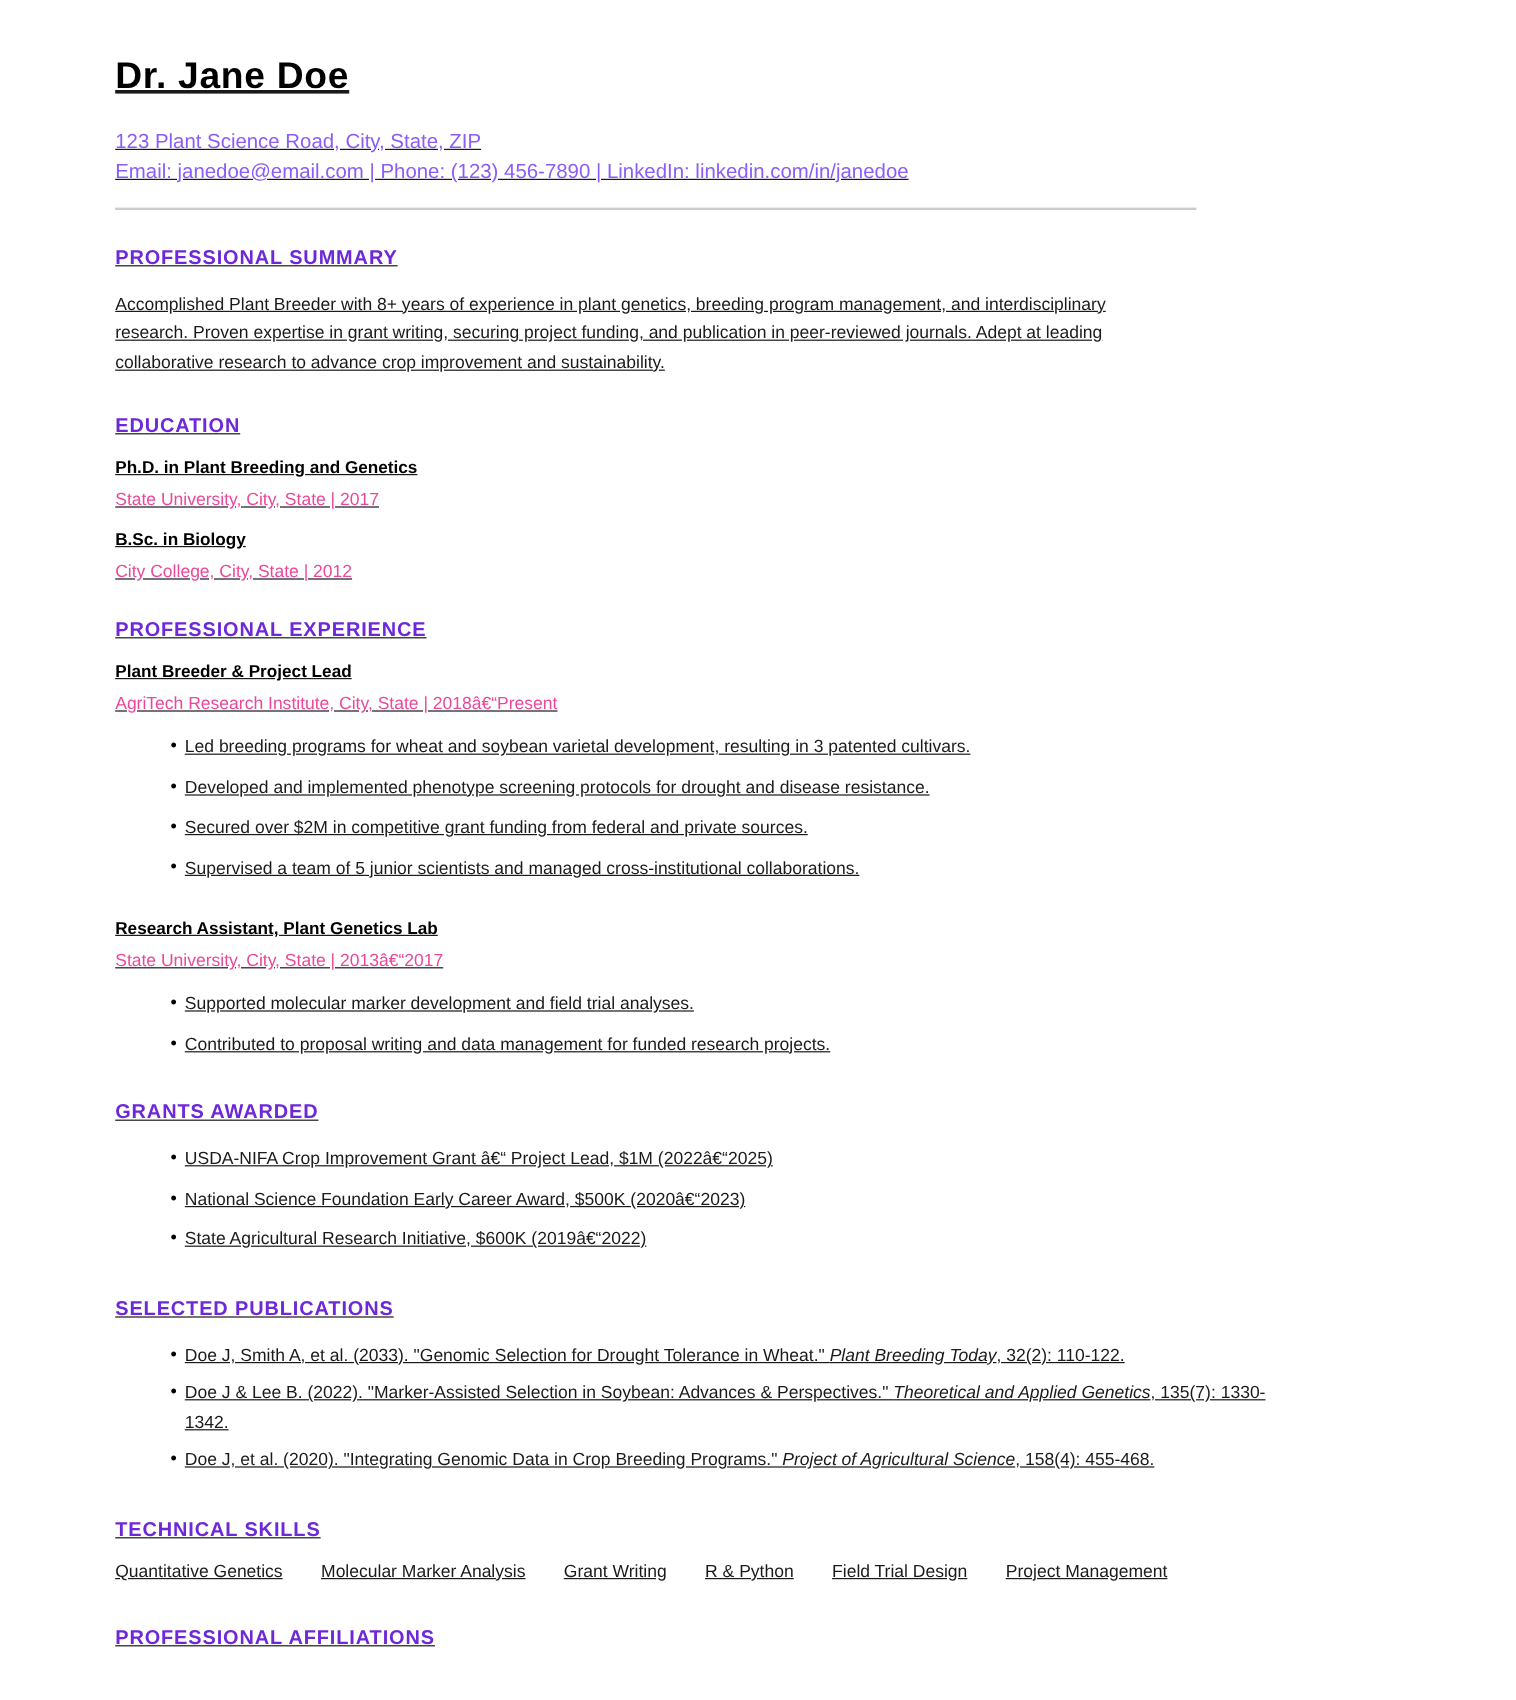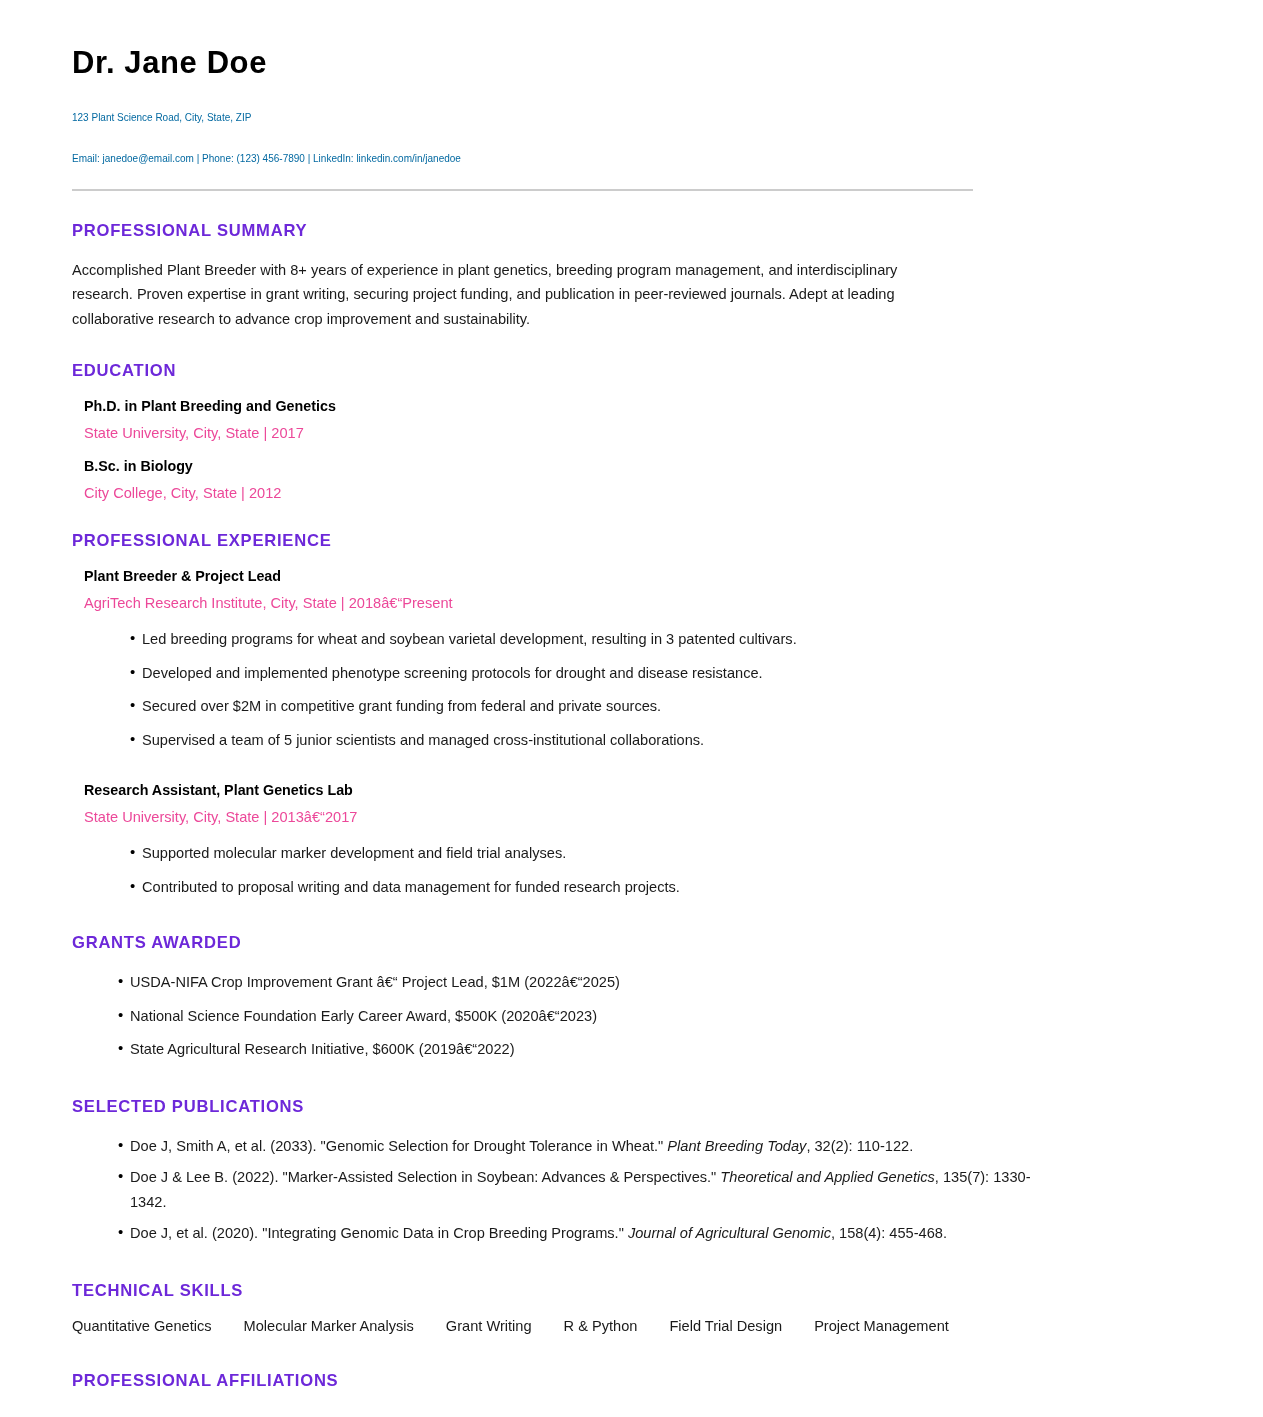--- a/index.html
+++ b/index.html
@@ -12,37 +12,37 @@
     height: 1417px;
     font-family: "Liberation Sans", sans-serif;
     color: #1a1a1a;
     overflow: hidden;
   }
   .page {
     position: relative;
     width: 1263px;
     height: 1417px;
     box-sizing: border-box;
-    padding: 44px 180px 0 72px;
+    padding: 44px 180px 0 96px;
+    text-decoration: underline;
   }
 
   
   .name {
     font-size: 31px;
     font-weight: bold;
     letter-spacing: 0.6px;
     line-height: 1.25;
     margin: 0 0 22px 0;
     color: #000000;
   }
   .contact-line {
-    font-size: 10px;
+    font-size: 17px;
     line-height: 25px;
-    color: #0369a1;
-    margin-top: 16px;
+    color: #8b5cf6;
   }
   .rule {
     border: none;
     border-top: 2px solid #cccccc;
     margin: 18px 0 0 0;
     width: 901px;
   }
 
   
   .section {
@@ -56,21 +56,21 @@
     margin: 0 0 17px 0;
   }
   .para {
     font-size: 14.6px;
     line-height: 24.5px;
     margin: 0;
     max-width: 860px;
   }
 
   
-  .entry { margin-bottom: 14px; margin-left: 12px; }
+  .entry { margin-bottom: 14px; }
   .entry:last-child { margin-bottom: 0; }
   .entry-title {
     font-size: 14.3px;
     font-weight: bold;
     color: #000000;
     margin: 0 0 11px 0;
   }
   .entry-meta {
     font-size: 14.6px;
     margin: 0;
@@ -188,21 +188,21 @@
       <li>National Science Foundation Early Career Award, $500K (2020â€“2023)</li>
       <li>State Agricultural Research Initiative, $600K (2019â€“2022)</li>
     </ul>
   </div>
 
   <div class="section" id="section-publications">
     <h2 class="section-title">SELECTED PUBLICATIONS</h2>
     <ul class="bullets pubs">
       <li><span>Doe J, Smith A, et al. (2033). "Genomic Selection for Drought Tolerance in Wheat." </span><span class="ital">Plant Breeding Today</span><span>, 32(2): 110-122.</span></li>
       <li><span>Doe J &amp; Lee B. (2022). "Marker-Assisted Selection in Soybean: Advances &amp; Perspectives." </span><span class="ital">Theoretical and Applied Genetics</span><span>, 135(7): 1330-1342.</span></li>
-      <li><span>Doe J, et al. (2020). "Integrating Genomic Data in Crop Breeding Programs." </span><span class="ital">Journal of Agricultural Genomic</span><span>, 158(4): 455-468.</span></li>
+      <li><span>Doe J, et al. (2020). "Integrating Genomic Data in Crop Breeding Programs." </span><span class="ital">Project of Agricultural Science</span><span>, 158(4): 455-468.</span></li>
     </ul>
   </div>
 
   <div class="section" id="section-skills">
     <h2 class="section-title">TECHNICAL SKILLS</h2>
     <div class="skills-row">
       <span class="skill-item">Quantitative Genetics</span>
       <span class="skill-item">Molecular Marker Analysis</span>
       <span class="skill-item">Grant Writing</span>
       <span class="skill-item">R &amp; Python</span>

